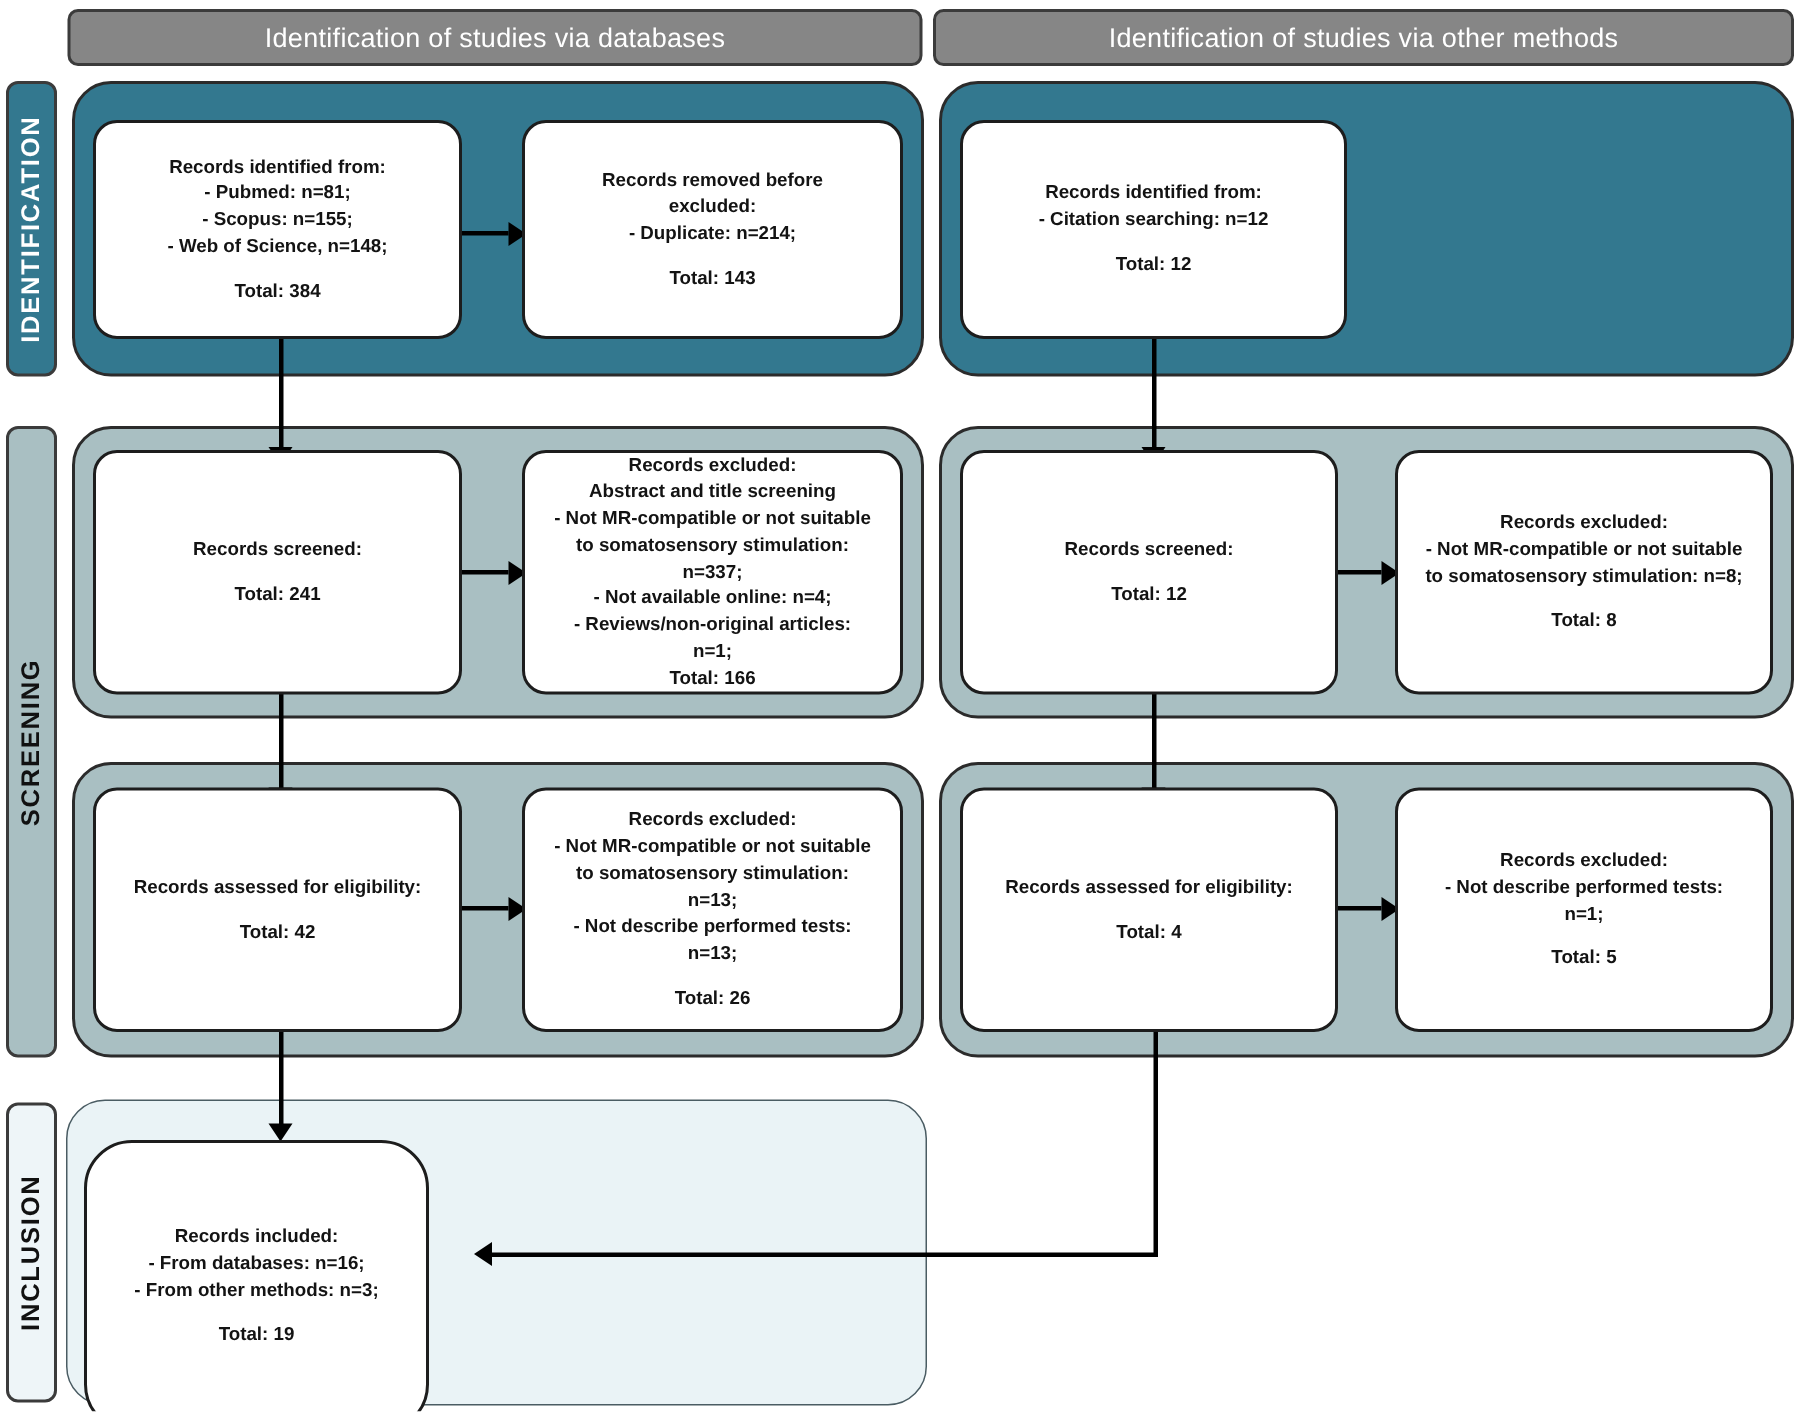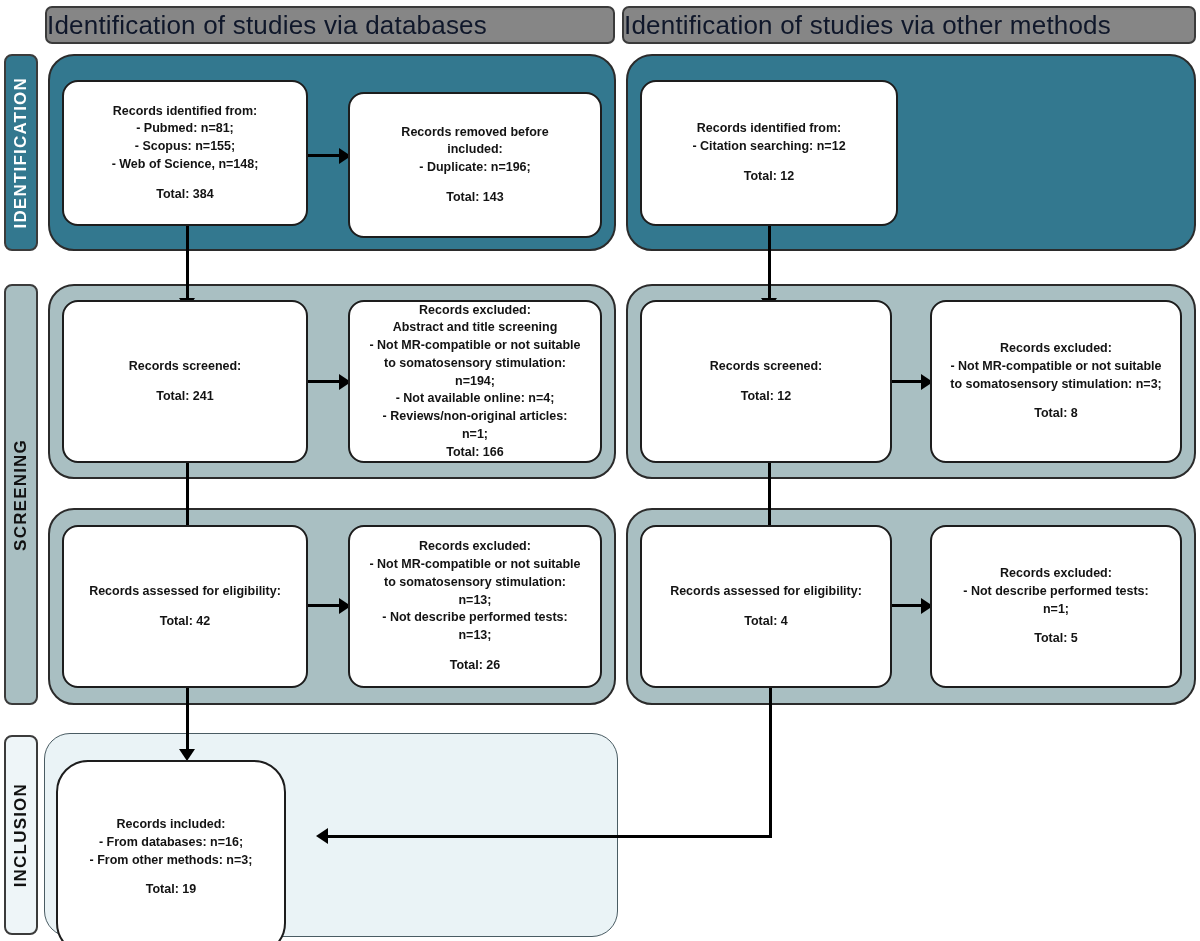--- a/index.html
+++ b/index.html
@@ -17,25 +17,25 @@
     background: #ffffff;
     overflow: hidden;
   }
 
   
   .col-header {
     position: absolute;
     background: #868686;
     border: 2px solid #3b3b3b;
     border-radius: 7px;
-    color: #0f172a;
+    color: #ffffff;
     display: flex;
     align-items: center;
-    justify-content: flex-start;
-    font-size: 26px;
+    justify-content: center;
+    font-size: 18px;
     letter-spacing: 0.2px;
     box-sizing: border-box;
   }
 
   
   .stage-label {
     position: absolute;
     border: 2px solid #3b3b3b;
     border-radius: 8px;
     box-sizing: border-box;
@@ -192,24 +192,24 @@
 
   <div class="box" style="left:62px; top:80px; width:246px; height:146px;">
     <span class="ln">Records identified from:</span>
     <span class="ln">- Pubmed: n=81;</span>
     <span class="ln">- Scopus: n=155;</span>
     <span class="ln">- Web of Science, n=148;</span>
     <span class="sp"></span>
     <span class="ln">Total: 384</span>
   </div>
 
-  <div class="box" style="left:348px; top:92px; width:254px; height:146px;">
+  <div class="box" style="left:348px; top:80px; width:254px; height:146px;">
     <span class="ln">Records removed before</span>
-    <span class="ln">included:</span>
-    <span class="ln">- Duplicate: n=196;</span>
+    <span class="ln">excluded:</span>
+    <span class="ln">- Duplicate: n=214;</span>
     <span class="sp"></span>
     <span class="ln">Total: 143</span>
   </div>
 
   <div class="box" style="left:640px; top:80px; width:258px; height:146px;">
     <span class="ln">Records identified from:</span>
     <span class="ln">- Citation searching: n=12</span>
     <span class="sp"></span>
     <span class="ln">Total: 12</span>
   </div>
@@ -218,37 +218,37 @@
     <span class="ln">Records screened:</span>
     <span class="sp"></span>
     <span class="ln">Total: 241</span>
   </div>
 
   <div class="box" style="left:348px; top:300px; width:254px; height:163px;">
     <span class="ln">Records excluded:</span>
     <span class="ln">Abstract and title screening</span>
     <span class="ln">- Not MR-compatible or not suitable</span>
     <span class="ln">to somatosensory stimulation:</span>
-    <span class="ln">n=194;</span>
+    <span class="ln">n=337;</span>
     <span class="ln">- Not available online: n=4;</span>
     <span class="ln">- Reviews/non-original articles:</span>
     <span class="ln">n=1;</span>
     <span class="ln">Total: 166</span>
   </div>
 
   <div class="box" style="left:640px; top:300px; width:252px; height:163px;">
     <span class="ln">Records screened:</span>
     <span class="sp"></span>
     <span class="ln">Total: 12</span>
   </div>
 
   <div class="box" style="left:930px; top:300px; width:252px; height:163px;">
     <span class="ln">Records excluded:</span>
     <span class="ln">- Not MR-compatible or not suitable</span>
-    <span class="ln">to somatosensory stimulation: n=3;</span>
+    <span class="ln">to somatosensory stimulation: n=8;</span>
     <span class="sp"></span>
     <span class="ln">Total: 8</span>
   </div>
 
   <div class="box" style="left:62px; top:525px; width:246px; height:163px;">
     <span class="ln">Records assessed for eligibility:</span>
     <span class="sp"></span>
     <span class="ln">Total: 42</span>
   </div>
 

